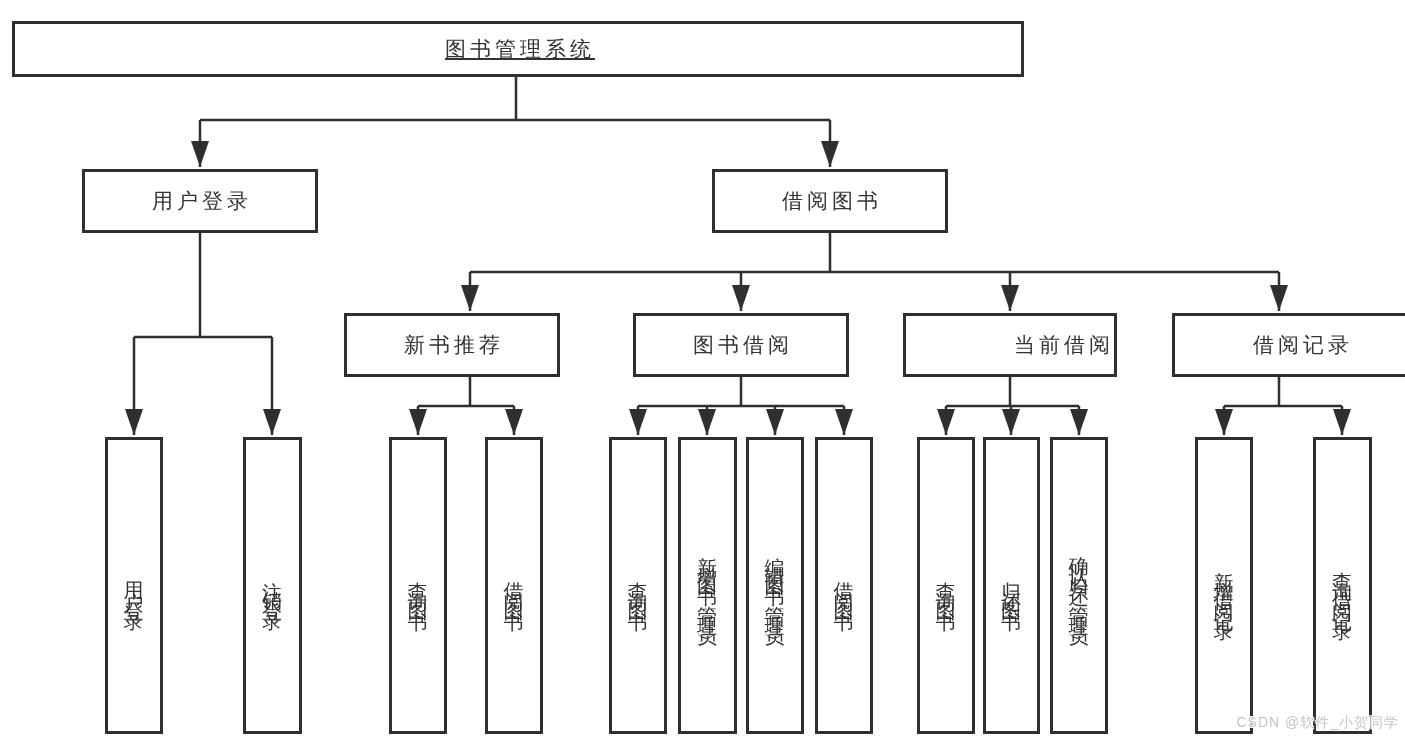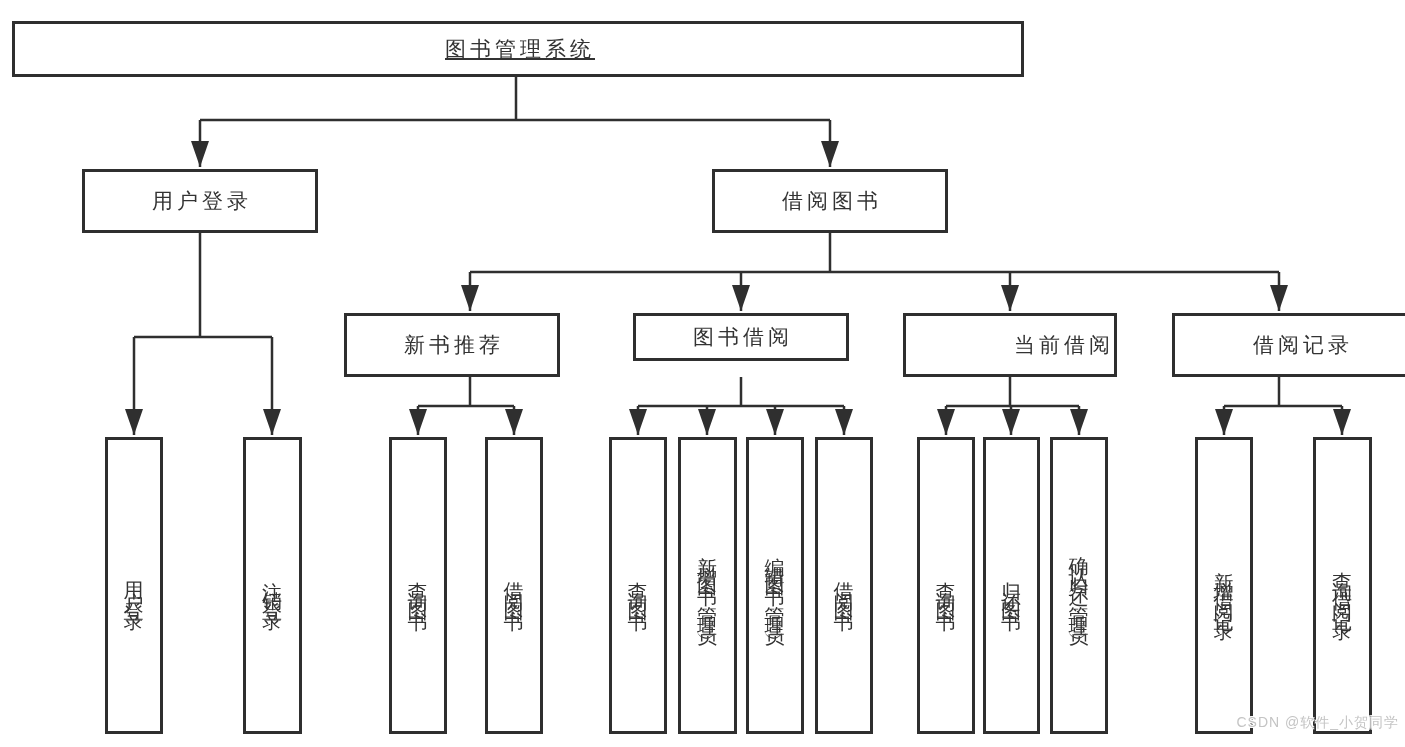--- a/index.html
+++ b/index.html
@@ -135,21 +135,21 @@
   <div class="node h" style="left:82px;top:169px;width:236px;height:64px;">
     <span>用户登录</span>
   </div>
   <div class="node h" style="left:712px;top:169px;width:236px;height:64px;">
     <span>借阅图书</span>
   </div>
 
   <div class="node h" style="left:344px;top:313px;width:216px;height:64px;">
     <span>新书推荐</span>
   </div>
-  <div class="node h" style="left:633px;top:313px;width:216px;height:48px;">
+  <div class="node h" style="left:633px;top:313px;width:216px;height:64px;">
     <span>图书借阅</span>
   </div>
   <div class="node h" style="left:903px;top:313px;width:214px;height:64px;justify-content:flex-end;">
     <span>当前借阅</span>
   </div>
   <div class="node h" style="left:1172px;top:313px;width:258px;height:64px;">
     <span>借阅记录</span>
   </div>
 
   <div class="node v" style="left:105px;top:437px;width:58px;height:297px;">

